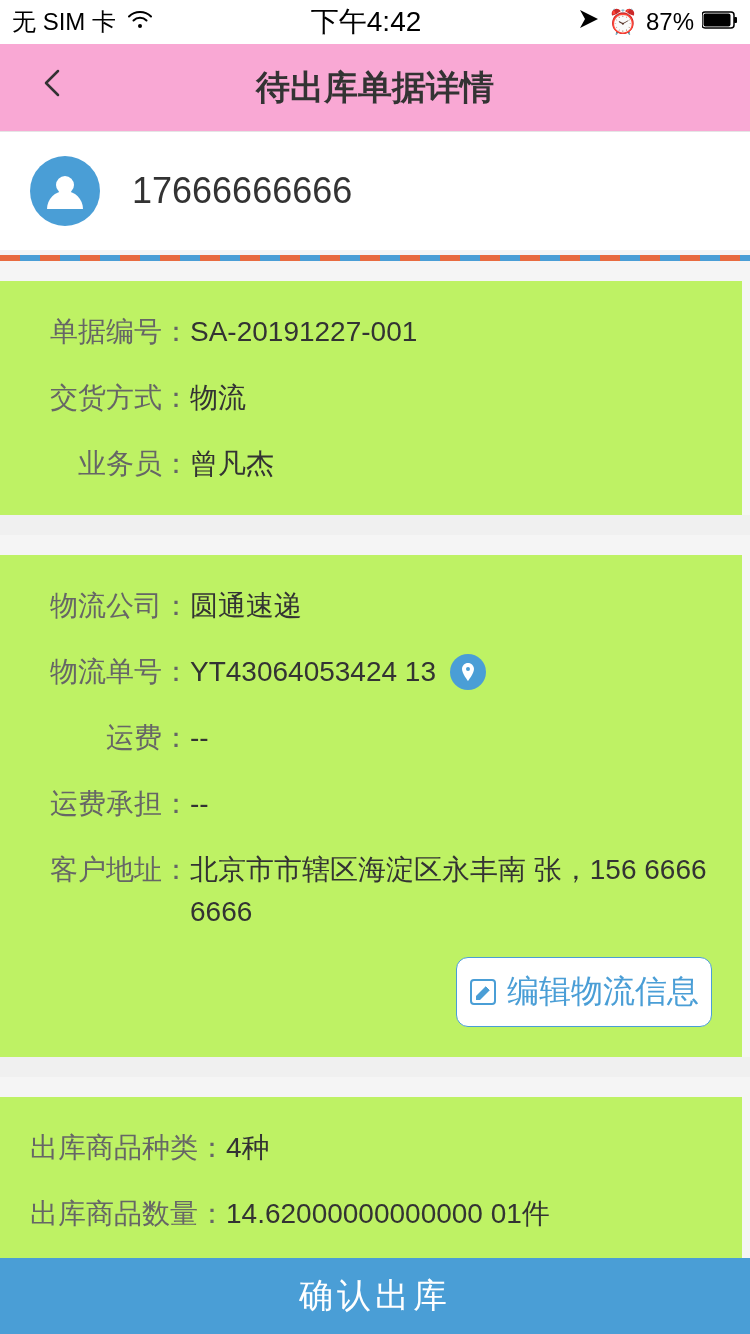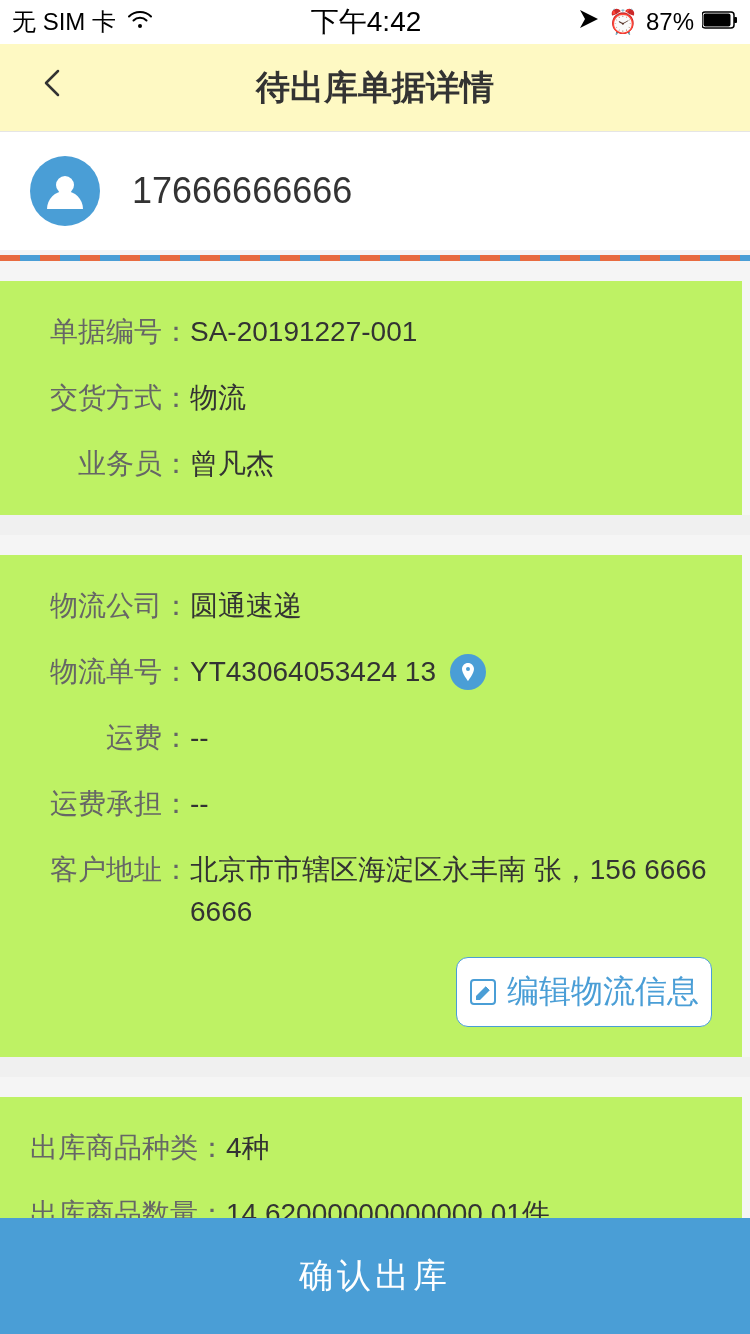--- a/index.html
+++ b/index.html
@@ -26,21 +26,21 @@
       color: #000;
     }
     .status-bar .left { display: flex; align-items: center; gap: 10px; }
     .status-bar .center { font-size: 28px; font-weight: 500; }
     .status-bar .right { display: flex; align-items: center; gap: 8px; font-size: 24px; }
 
     
     .nav-bar {
       width: 100%;
       height: 88px;
-      background: #fef9c3;
+      background: #f9a8d4;
       display: flex;
       align-items: center;
       padding: 0 30px;
       position: relative;
       border-bottom: 1px solid #e5e5e5;
     }
     .nav-back {
       font-size: 36px;
       color: #333;
       cursor: pointer;
@@ -176,21 +176,21 @@
       cursor: pointer;
     }
     .view-btn svg { width: 28px; height: 28px; fill: #4a9ed6; }
 
     
     .bottom-btn-area {
       position: fixed;
       bottom: 0;
       width: 750px;
       background: #4a9ed6;
-      height: 116px;
+      height: 76px;
       display: flex;
       align-items: center;
       justify-content: center;
     }
     .confirm-btn {
       color: #fff;
       font-size: 34px;
       font-weight: 500;
       background: transparent;
       border: none;

